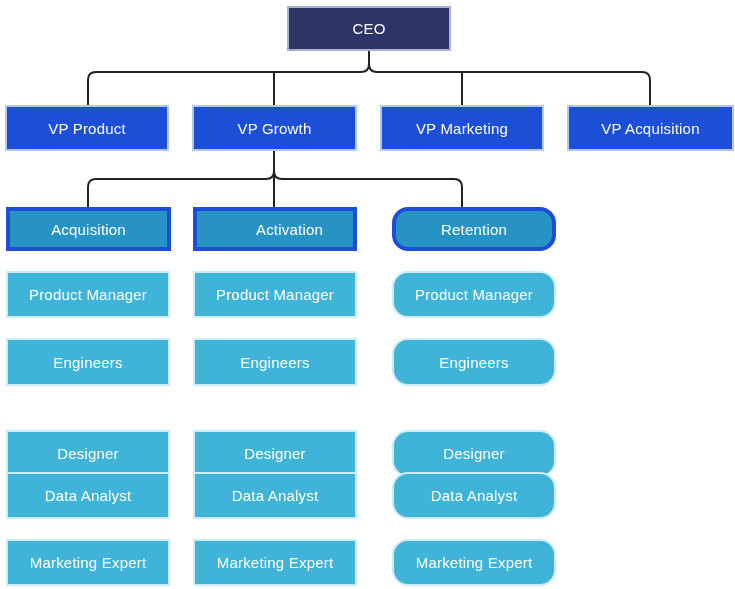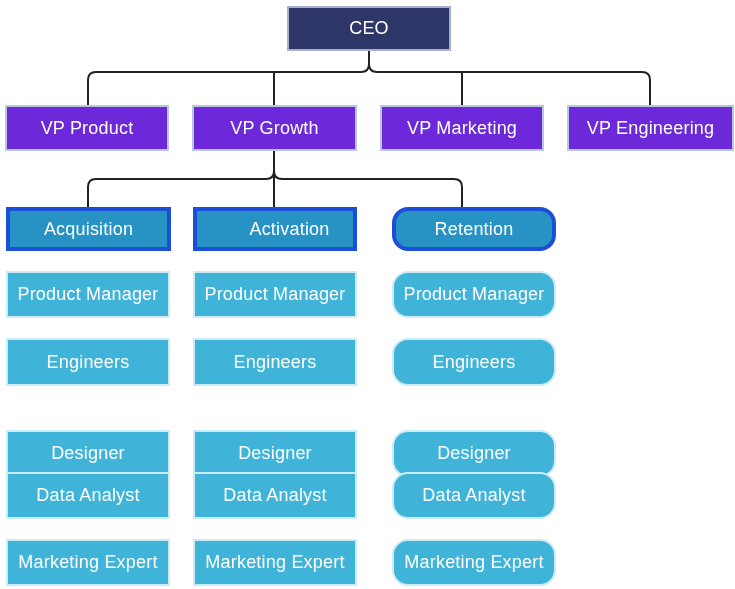--- a/index.html
+++ b/index.html
@@ -9,27 +9,27 @@
     background:#ffffff;
     font-family:"Liberation Sans","DejaVu Sans",sans-serif;
     overflow:hidden;
   }
   .connectors{position:absolute;left:0;top:0;width:735px;height:589px;}
   .node{
     position:absolute;
     box-sizing:border-box;
     display:flex;align-items:center;justify-content:center;
     color:#ffffff;
-    font-size:18px;
+    font-size:15px;
     letter-spacing:0.2px;
     text-align:center;
     user-select:none;
   }
   .lvl1{background:#2e3567;border:2px solid #aab0cb;}
-  .lvl2{background:#6d28d9;border:2px solid #b5c8de;}
+  .lvl2{background:#1d4ed8;border:2px solid #b5c8de;}
   .lvl3{background:#2793c4;border:4px solid #1d4ed8;}
   .member{background:#40b4d8;border:2px solid #c9ecf6;}
   
   .c0{left:6px;width:164px;}
   .c1{left:193px;width:164px;}
   .c2{left:392px;width:164px;border-radius:16px;}
   
   .r0{top:271px;height:47px;}
   .r1{top:338px;height:48px;}
   .r2{top:405px;height:47px;margin-top:25px;}
@@ -53,21 +53,21 @@
       <path d="M274 171 Q274 179 266 179 L96 179 Q88 179 88 187 L88 207"></path>
       <path d="M274 171 Q274 179 282 179 L454 179 Q462 179 462 187 L462 207"></path>
     </g>
   </svg>
 
   <div class="node lvl1" style="left:287px;top:6px;width:164px;height:45px;">CEO</div>
 
   <div class="node lvl2" style="left:5px;top:105px;width:164px;height:46px;">VP Product</div>
   <div class="node lvl2" style="left:192px;top:105px;width:165px;height:46px;">VP Growth</div>
   <div class="node lvl2" style="left:380px;top:105px;width:164px;height:46px;">VP Marketing</div>
-  <div class="node lvl2" style="left:567px;top:105px;width:167px;height:46px;">VP Engineering</div>
+  <div class="node lvl2" style="left:567px;top:105px;width:167px;height:46px;">VP Acquisition</div>
 
   <div class="node lvl3 c0" style="top:207px;height:44px;left:6px;width:165px;">Acquisition</div>
   <div class="node lvl3 c1" style="top:207px;height:44px;padding-left:29px;">Activation</div>
   <div class="node lvl3 c2" style="top:207px;height:44px;">Retention</div>
 
   <div class="node member c0 r0">Product Manager</div>
   <div class="node member c0 r1">Engineers</div>
   <div class="node member c0 r2">Designer</div>
   <div class="node member c0 r3">Data Analyst</div>
   <div class="node member c0 r4">Marketing Expert</div>

